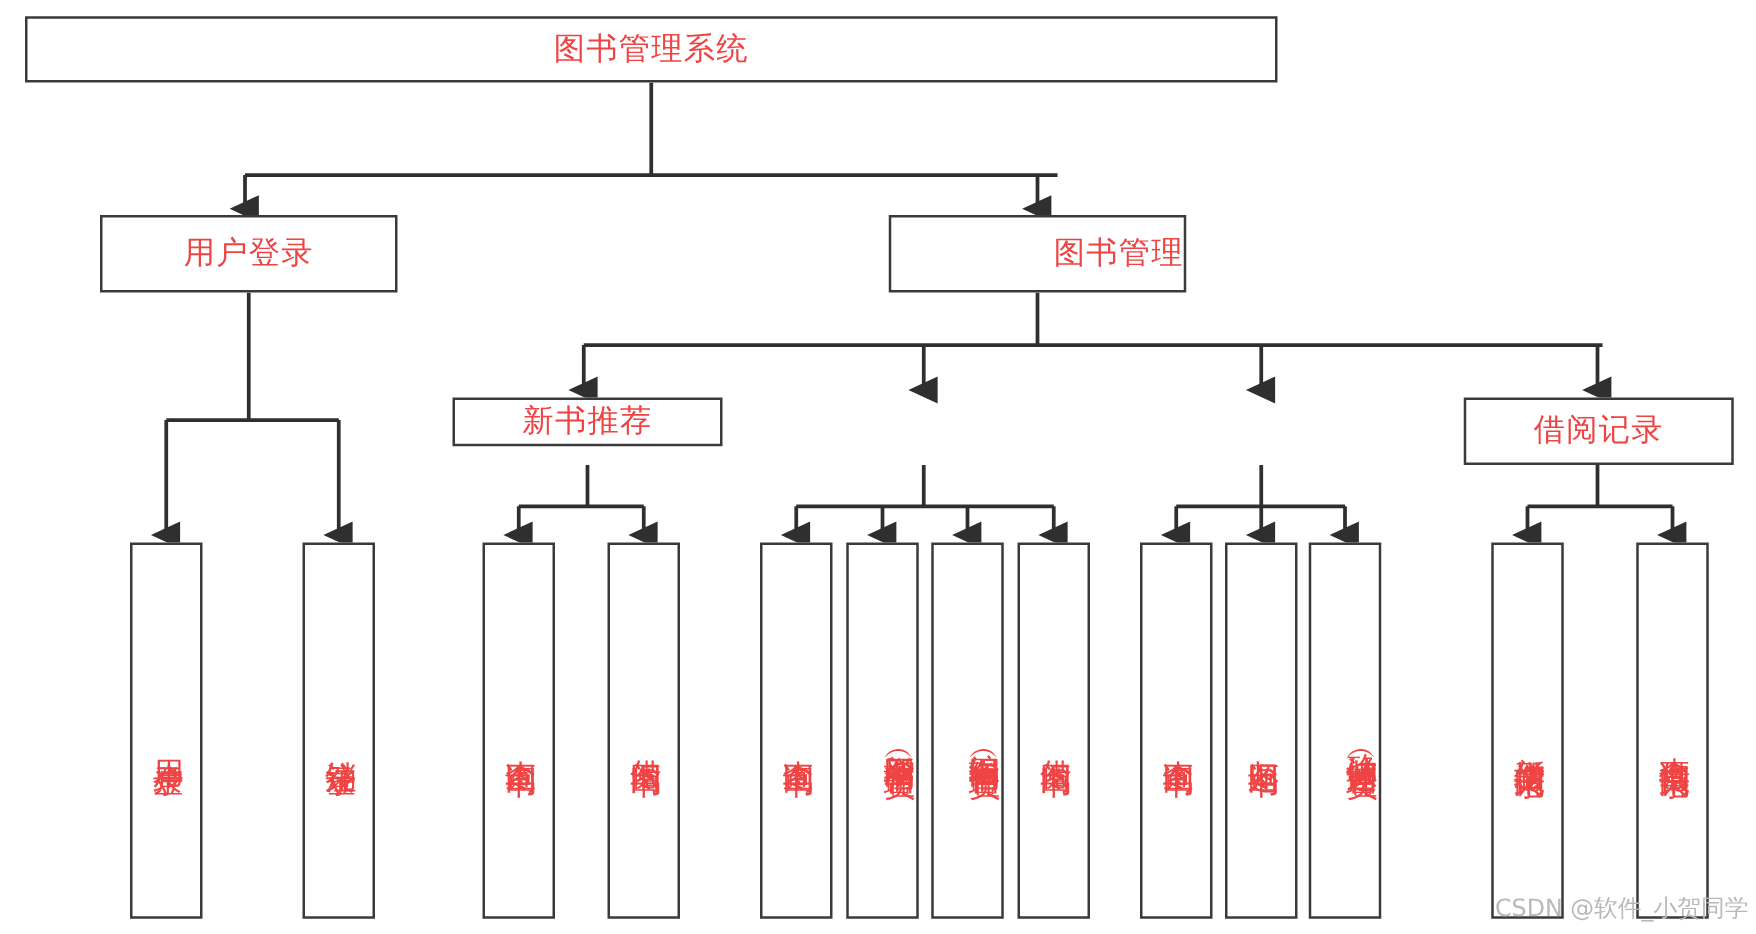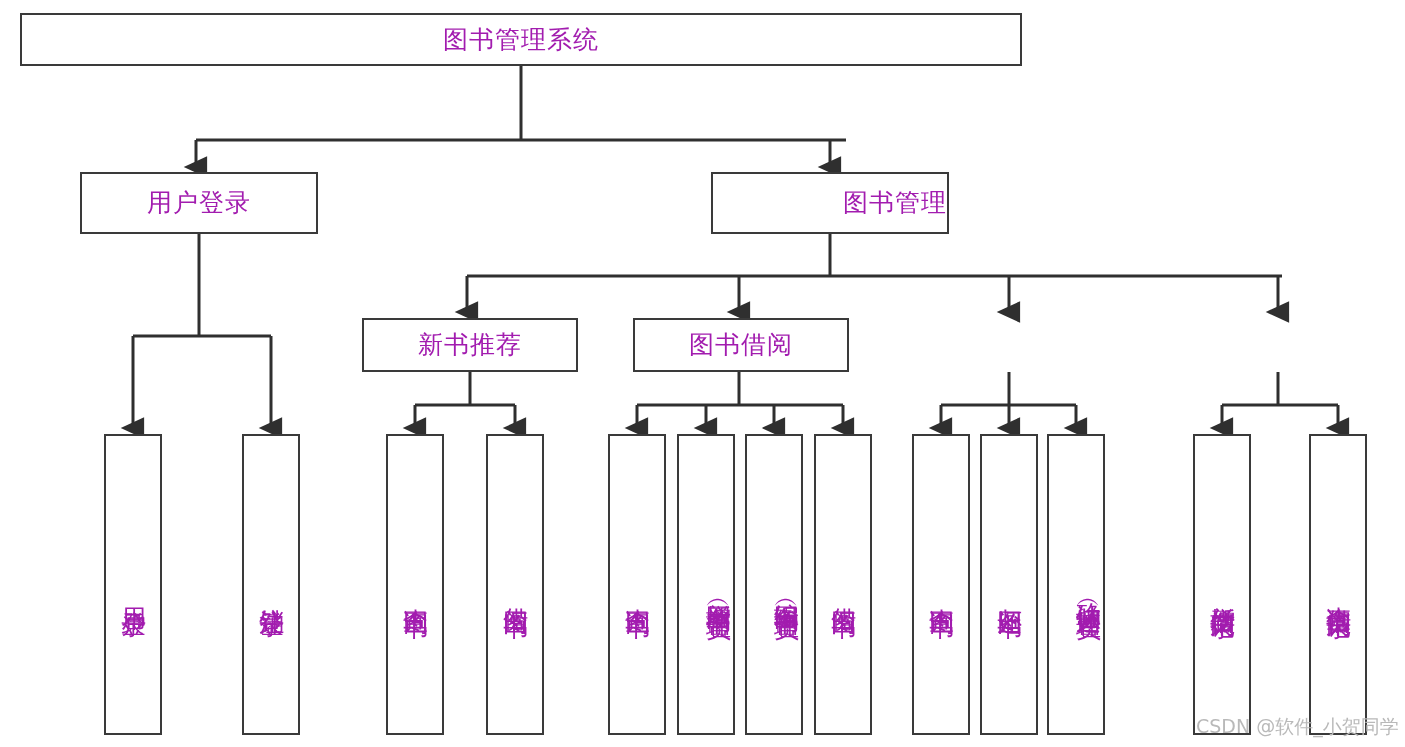--- a/index.html
+++ b/index.html
@@ -27,21 +27,21 @@
     pointer-events: none;
   }
   .node {
     position: absolute;
     box-sizing: border-box;
     background: #ffffff;
     border: 2.5px solid #3a3a3a;
     display: flex;
     align-items: center;
     justify-content: center;
-    color: #a21caf;
+    color: #ef4444;
     z-index: 2;
     font-family: Liberation Serif, serif;
   }
   .node.horiz {
     font-size: 25px;
     letter-spacing: 1px;
     line-height: 1.1;
   }
   .node.vert {
     writing-mode: vertical-rl;
@@ -126,25 +126,25 @@
     <span>图书管理系统</span>
   </div>
 
   <div class="node horiz" style="left:80px; top:172px; width:238px; height:62px;">
     <span>用户登录</span>
   </div>
   <div class="node horiz" style="left:711px; top:172px; width:238px; height:62px;justify-content:flex-end;">
     <span>图书管理</span>
   </div>
 
-  <div class="node horiz" style="left:362px; top:318px; width:216px; height:54px;">
+  <div class="node horiz" style="left:362px; top:318px; width:216px; height:39px;">
     <span>新书推荐</span>
   </div>
-  <div class="node horiz" style="left:633px; top:318px; width:216px; height:54px;">
-    <span>图书借阅</span>
+  <div class="node horiz" style="left:1171px; top:318px; width:216px; height:54px;">
+    <span>借阅记录</span>
   </div>
 
   <div class="node vert centered" style="left:104px; top:434px; width:58px; height:301px;">
     <span>用户登录</span>
   </div>
   <div class="node vert centered" style="left:242px; top:434px; width:58px; height:301px;">
     <span>注销登录</span>
   </div>
 
   <div class="node vert centered" style="left:386px; top:434px; width:58px; height:301px;">

